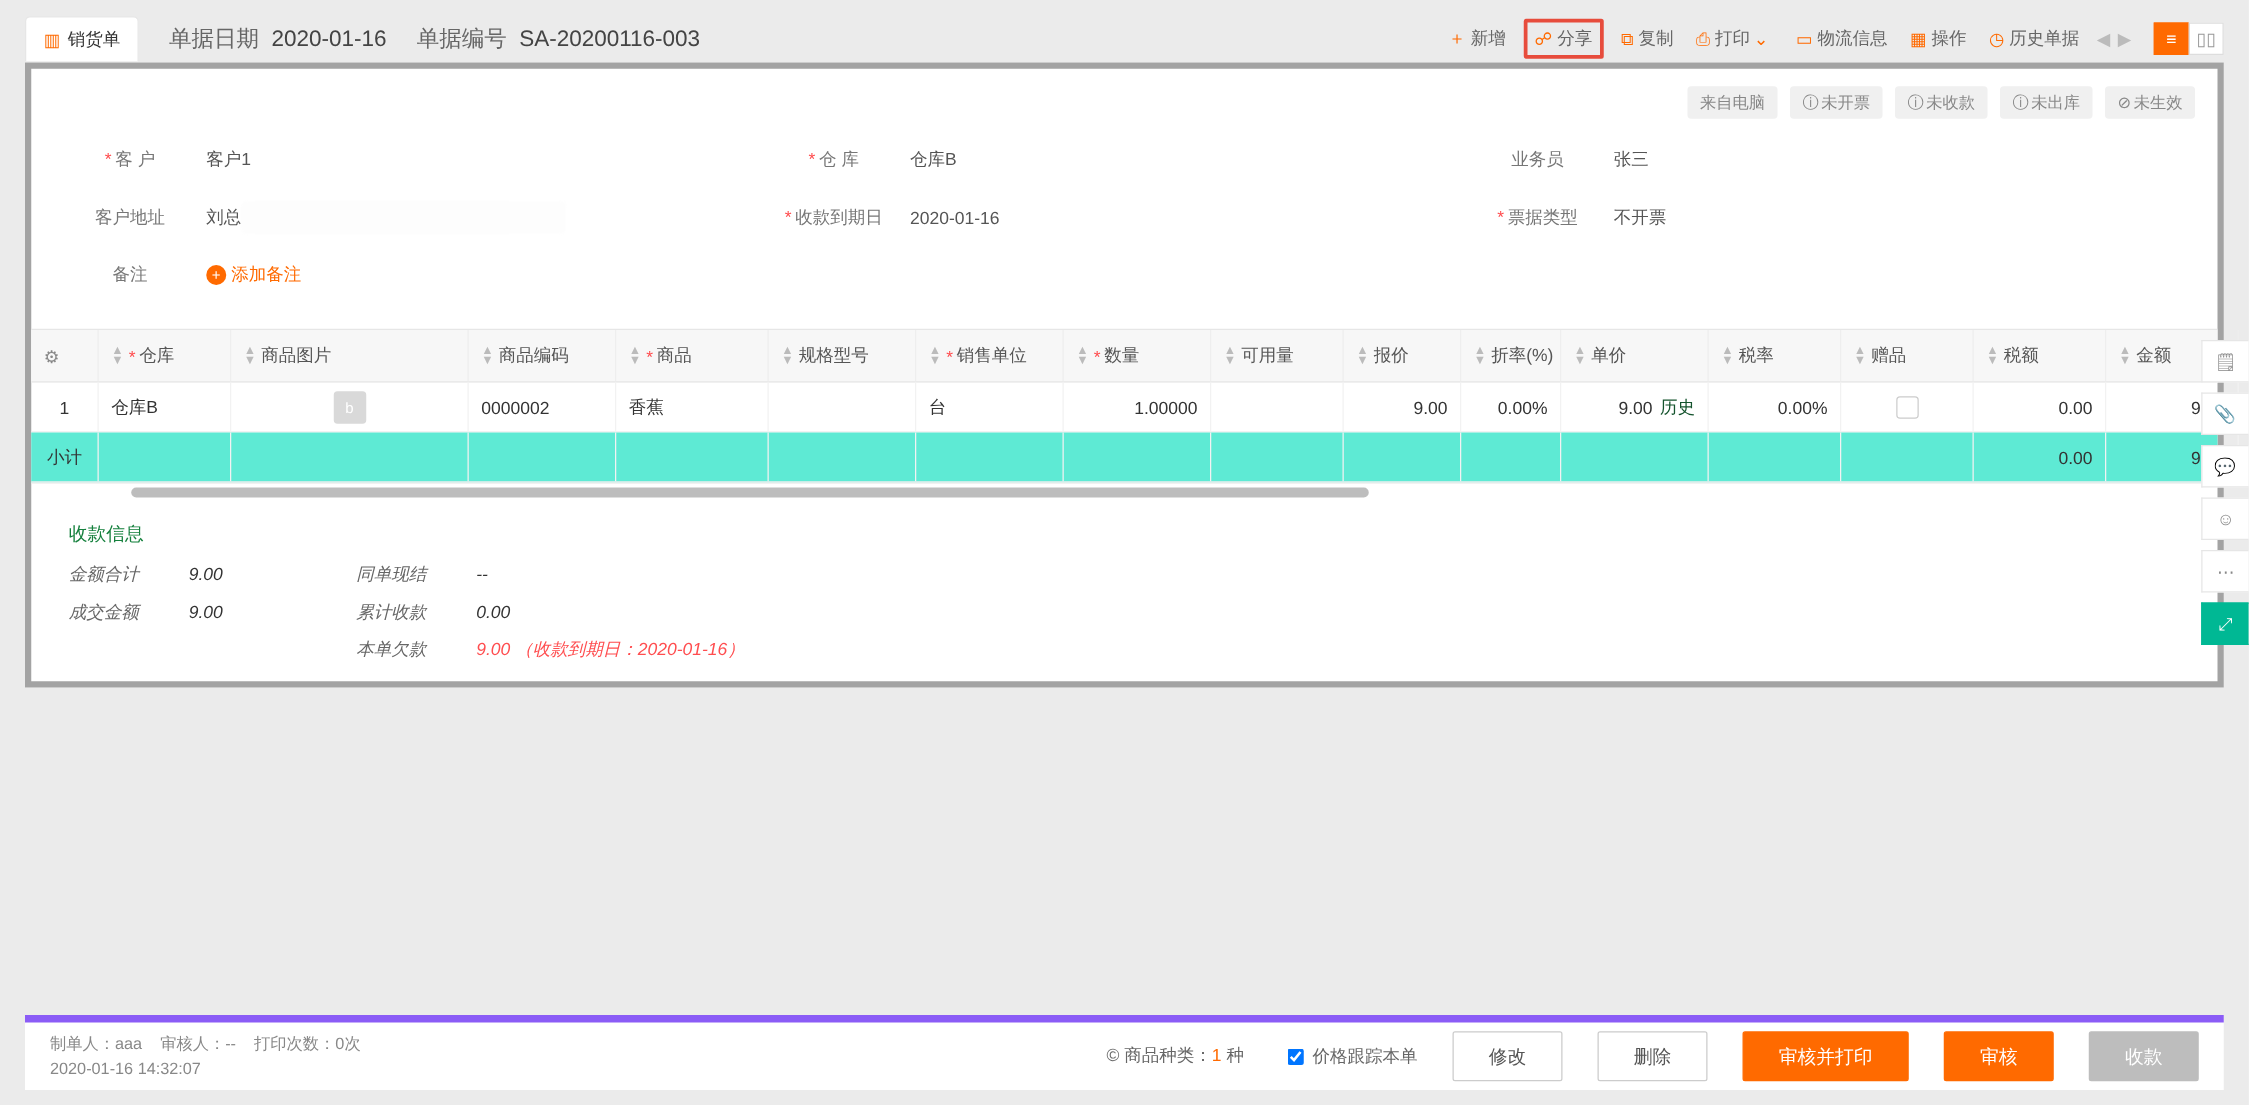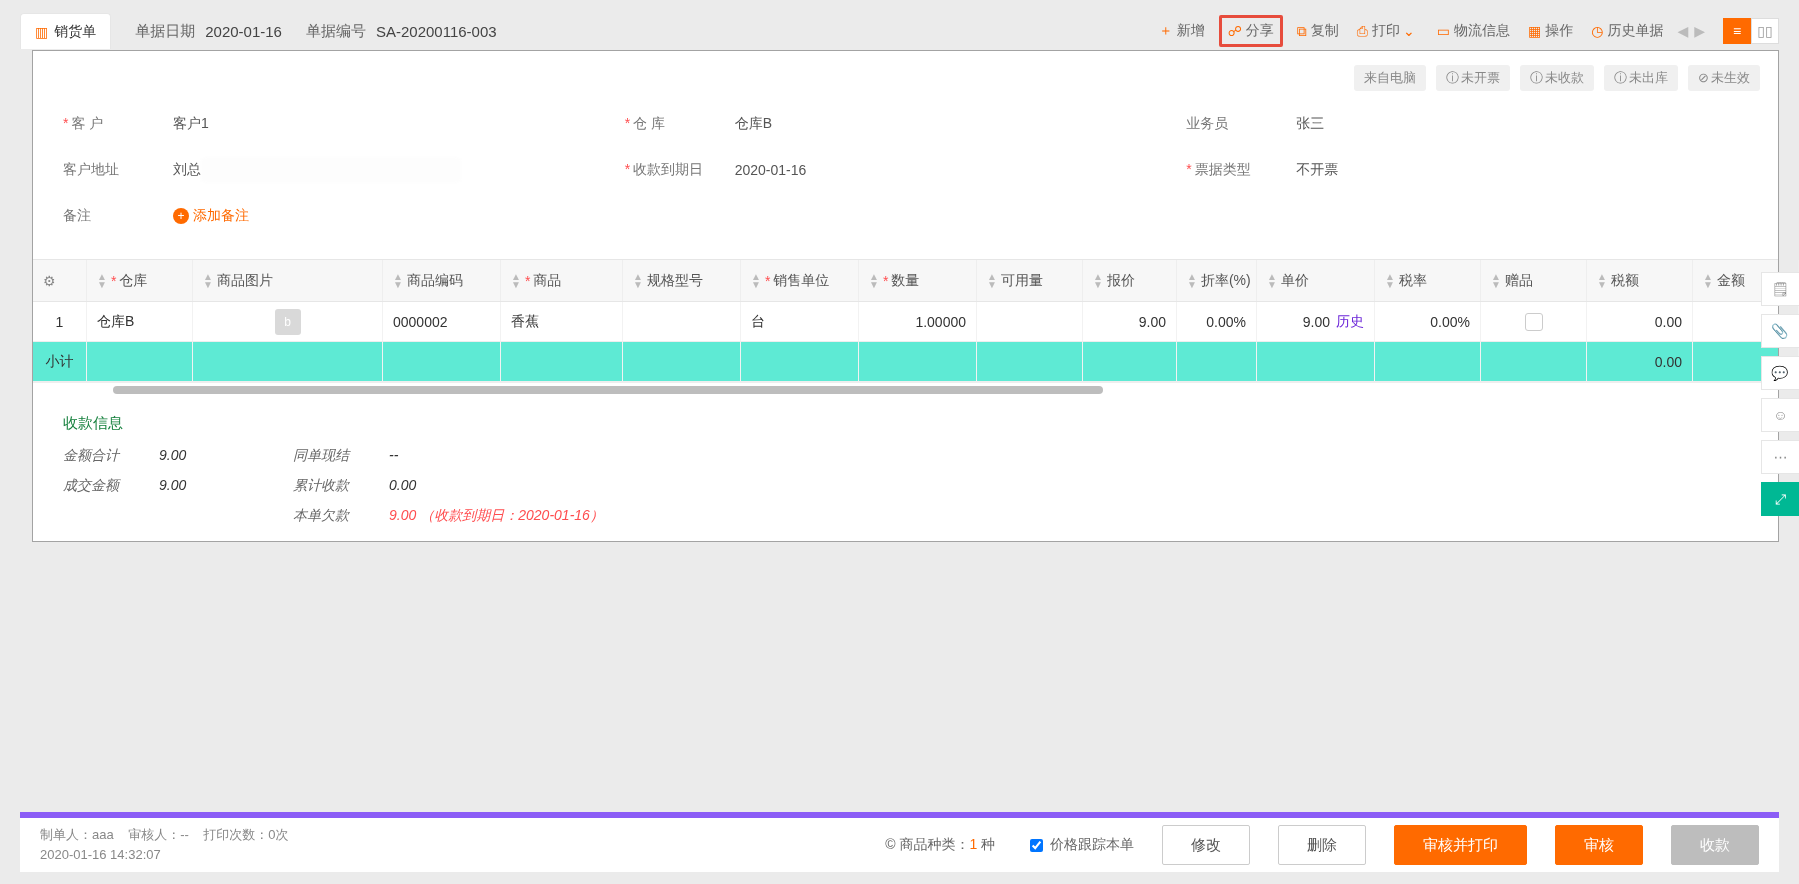--- a/index.html
+++ b/index.html
@@ -1,54 +1,54 @@
 <!DOCTYPE html>
 <html><head>
 <meta charset="utf-8">
 <style>
   html,body{margin:0;padding:0;width:1799px;height:884px;font-family:"Microsoft YaHei",Arial,sans-serif;font-size:14px;color:#333;background:#ebebeb;}
   *{box-sizing:border-box;}
   .page{width:1799px;height:884px;position:relative;}
   .topbar{position:absolute;left:20px;top:12px;right:20px;height:38px;display:flex;align-items:center;}
   .tab{display:inline-flex;align-items:center;border:1px solid #e6e6e6;border-bottom:none;background:#fff;height:36px;padding:0 14px;border-radius:4px 4px 0 0;color:#333;}
   .tab .icon{color:#ff6a00;margin-right:6px;font-size:14px;}
-  .meta{display:inline-flex;align-items:center;margin-left:24px;color:#666;font-size:15px;}
+  .meta{display:inline-flex;align-items:center;margin-left:24px;color:#666;font-size:18px;}
   .meta .val{margin-left:10px;color:#444;}
   .toolbar{margin-left:auto;display:flex;align-items:center;gap:10px;}
   .tb-btn{display:inline-flex;align-items:center;color:#666;cursor:pointer;padding:2px 4px;}
   .tb-btn .ic{color:#ff6a00;margin-right:4px;font-size:14px;}
   .tb-btn.hl{border:3px solid #e74c3c;border-radius:2px;padding:4px 6px;}
   .nav-arrows{display:flex;gap:6px;color:#bbb;}
   .view-toggle{display:flex;margin-left:8px;}
   .vt{width:28px;height:26px;border:1px solid #ddd;display:flex;align-items:center;justify-content:center;font-size:14px;background:#fff;color:#999;}
   .vt.active{background:#ff6a00;color:#fff;border-color:#ff6a00;}
-  .card{position:absolute;left:32px;top:50px;right:20px;background:#fff;border:1px solid #a3a3a3;padding-bottom:6px;}
+  .card{position:absolute;left:20px;top:50px;right:20px;background:#fff;border:5px solid #a3a3a3;padding-bottom:6px;}
   .status-tags{display:flex;justify-content:flex-end;gap:10px;padding:14px 18px 4px;}
   .tag{background:#f0f0f0;border-radius:3px;padding:4px 10px;color:#888;font-size:13px;}
   .tag .i{margin-right:2px;}
   .form{display:grid;grid-template-columns:1fr 1fr 1fr;padding:6px 30px 20px;}
   .field{display:flex;align-items:center;height:46px;color:#555;}
-  .label{width:110px;text-align:left;padding-right:12px;color:#777;}
+  .label{width:110px;text-align:center;padding-right:12px;color:#777;}
   .req{color:#ff4d4f;margin-right:3px;}
   .blur{display:inline-block;width:260px;height:26px;background:#fdfdfd;filter:blur(1px);border-radius:4px;}
   .addlink{color:#ff6a00;}
   .addlink .plus{display:inline-block;background:#ff6a00;color:#fff;border-radius:50%;width:16px;height:16px;text-align:center;line-height:16px;font-size:12px;margin-right:4px;}
   
   .tbl{border-top:1px solid #e6e6e6;}
   .thead,.trow{display:grid;grid-template-columns:54px 106px 190px 118px 122px 118px 118px 118px 106px 94px 80px 118px 106px 106px 106px 106px 106px;align-items:center;}
   .thead{background:#f7f7f7;border-bottom:1px solid #e6e6e6;height:42px;}
   .th{padding:0 10px;color:#555;display:flex;align-items:center;white-space:nowrap;font-size:14px;border-right:1px solid #eee;height:100%;}
   .th .sort{color:#bbb;margin-right:4px;font-size:10px;line-height:8px;}
   .th .gear{color:#888;}
   .trow{height:40px;border-bottom:1px solid #eee;}
   .td{padding:0 10px;color:#333;display:flex;align-items:center;height:100%;border-right:1px solid #f2f2f2;white-space:nowrap;overflow:hidden;}
   .td.r{justify-content:flex-end;}
   .td.c{justify-content:center;}
   .imgph{width:26px;height:26px;background:#d9d9d9;border-radius:3px;display:flex;align-items:center;justify-content:center;color:#fff;font-size:12px;}
-  .hist{color:#6d28d9;margin-left:6px;}
+  .hist{color:#14532d;margin-left:6px;}
   .chk{width:18px;height:18px;border:1px solid #ccc;border-radius:3px;background:#fff;}
   .subtotal{background:#5eead4;font-weight:500;}
   .hscroll{position:relative;height:14px;border-top:1px solid #eee;}
   .hscroll .track{position:absolute;left:80px;right:20px;top:3px;height:8px;border-radius:4px;}
   .hscroll .thumb{position:absolute;left:80px;width:990px;top:3px;height:8px;background:#bdbdbd;border-radius:4px;}
   
   .payinfo{padding:18px 30px 10px;}
   .payinfo h4{margin:0 0 14px;color:#15803d;font-weight:500;font-size:15px;}
   .pgrid{display:grid;grid-template-columns:230px 400px;row-gap:12px;}
   .pi{display:flex;font-style:italic;}

